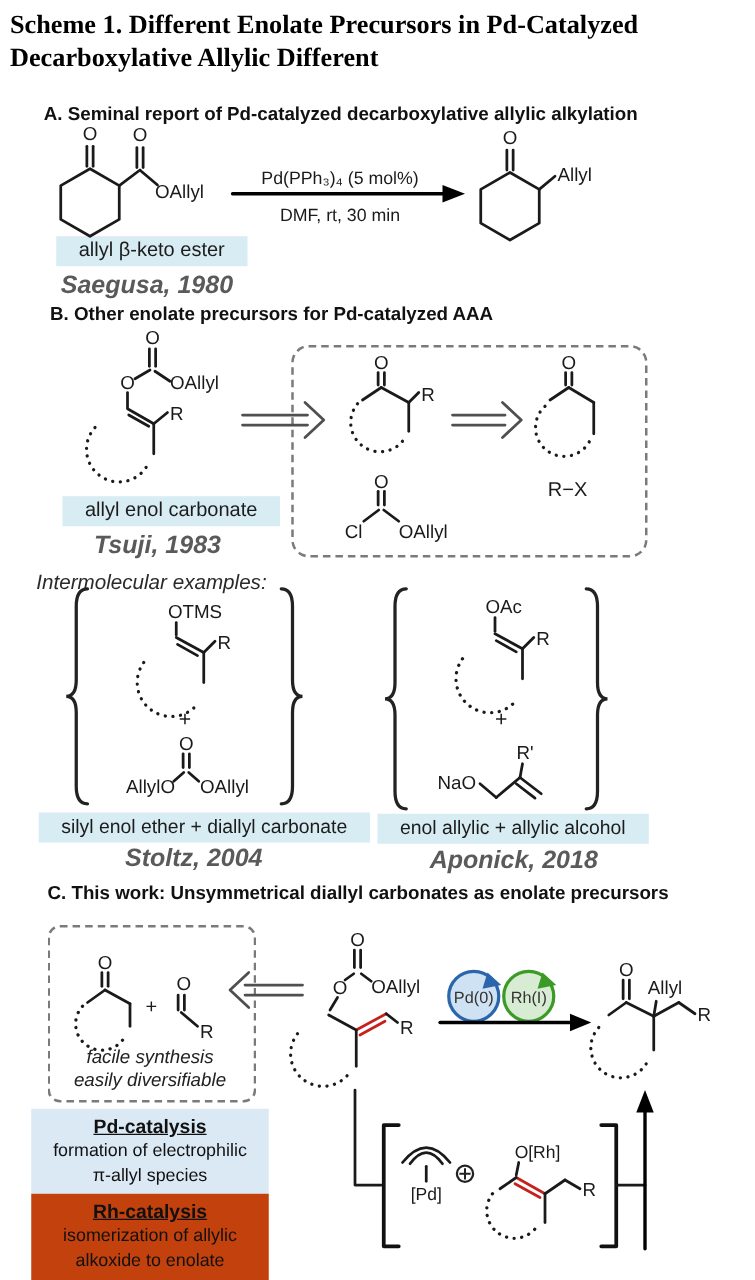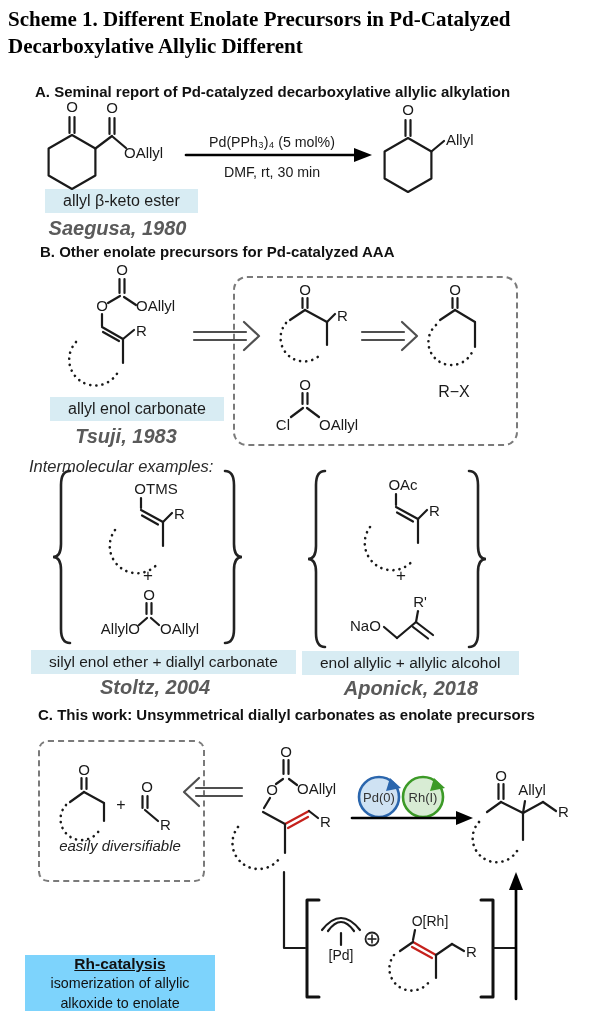--- a/index.html
+++ b/index.html
@@ -24,21 +24,21 @@
   #cap-ir{left:302px;top:651px;font-size:15.5px;}
   #ref-ir{left:304px;top:677px;width:214px;}
   .dashed-box{border:2px dashed #7a7a7a;}
   #dashed-b{left:233px;top:276px;width:281px;height:166px;border-radius:14px;}
   #dashed-c{left:38px;top:740px;width:163px;height:138px;border-radius:10px;}
   #note-c{left:40px;top:836px;width:160px;text-align:center;font-style:italic;
           font-size:15px;line-height:19px;color:#222;}
   .info-box{left:25px;width:190px;display:flex;flex-direction:column;justify-content:center;
             text-align:center;font-size:14.3px;line-height:1.38;color:#111;}
   #pd-box{top:887px;height:68px;background:#dbe9f5;}
-  #rh-box{top:955px;height:56px;background:#7dd3fc;}
+  #rh-box{top:955px;height:69px;background:#c2410c;}
   .box-title{font-weight:bold;text-decoration:underline;font-size:15.5px;}
   #chem-svg{left:0;top:0;pointer-events:none;}
   .bond{stroke:#1a1a1a;stroke-width:2.2;fill:none;stroke-linecap:round;stroke-linejoin:round;}
   .bond-red{stroke:#c5211c;stroke-width:2.2;fill:none;stroke-linecap:round;}
   .dots{stroke:#1a1a1a;stroke-width:2.6;fill:none;stroke-dasharray:0.1 6;stroke-linecap:round;}
   .retro{stroke:#4f4f4f;stroke-width:2.2;fill:none;stroke-linecap:round;stroke-linejoin:round;}
   .rxn{stroke:#000;stroke-width:2.7;stroke-linecap:round;}
   .brace{stroke:#222;stroke-width:2.6;fill:none;stroke-linecap:round;}
   .bracket{stroke:#111;stroke-width:3;fill:none;stroke-linecap:round;stroke-linejoin:round;}
   text{font-family:"Liberation Sans","DejaVu Sans",sans-serif;fill:#1a1a1a;}
@@ -71,23 +71,29 @@
 
   <div class="abs cap" id="cap-il">silyl enol ether + diallyl carbonate</div>
   <div class="abs ref" id="ref-il">Stoltz, 2004</div>
   <div class="abs cap" id="cap-ir">enol allylic + allylic alcohol</div>
   <div class="abs ref" id="ref-ir">Aponick, 2018</div>
 
   <div class="abs dashed-box" id="dashed-b"></div>
   <div class="abs dashed-box" id="dashed-c"></div>
 
   <div class="abs" id="note-c">
+    <div>facile synthesis</div>
     <div>easily diversifiable</div>
   </div>
 
+  <div class="abs info-box" id="pd-box">
+    <div class="box-title">Pd-catalysis</div>
+    <div>formation of electrophilic</div>
+    <div>π-allyl species</div>
+  </div>
   <div class="abs info-box" id="rh-box">
     <div class="box-title">Rh-catalysis</div>
     <div>isomerization of allylic</div>
     <div>alkoxide to enolate</div>
   </div>
 
   <svg class="abs" id="chem-svg" width="604" height="1024" viewBox="0 0 604 1024">
 
     <g>
       <path class="bond" d="M72,135 L95.4,148.5 L95.4,175.5 L72,189 L48.6,175.5 L48.6,148.5 Z"></path>

